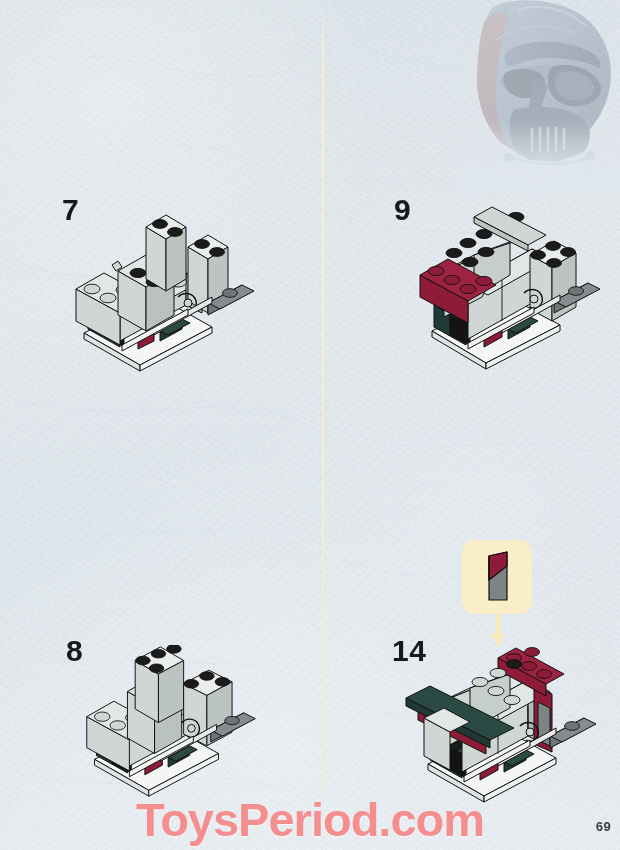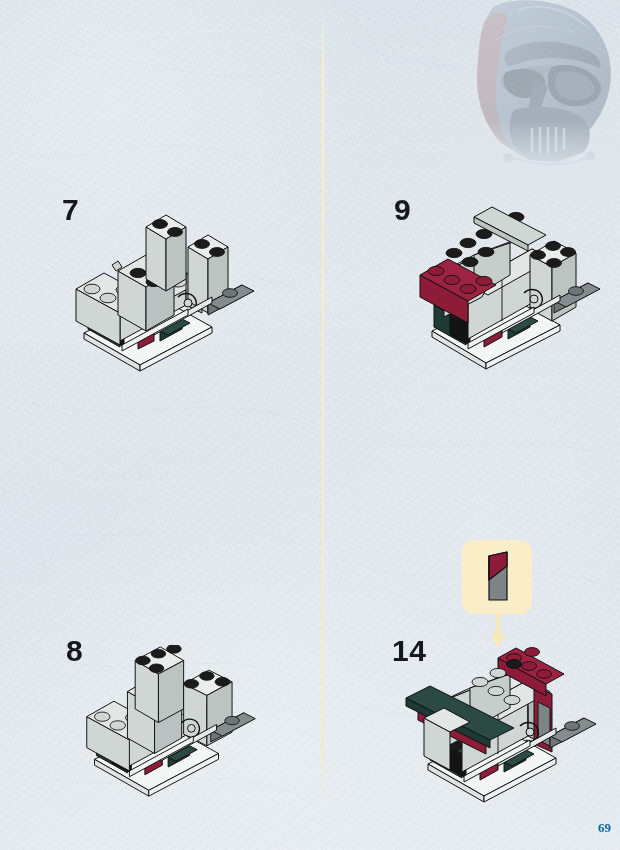--- a/index.html
+++ b/index.html
@@ -110,24 +110,24 @@
     color: #f58e8e;
     letter-spacing: -1px;
     text-shadow: 0 1px 2px rgba(255,255,255,.7);
     pointer-events: none;
     white-space: nowrap;
   }
   .page-number {
     position: absolute;
     right: 9px;
     top: 820px;
-    font-family: Liberation Serif, serif;
+    font-family: Liberation Mono, monospace;
     font-size: 13px;
     font-weight: 600;
-    color: #0369a1;
+    color: #404040;
   }
 </style>
 </head>
 <body>
 
 <div id="page">
 
   <div class="bg-base"></div>
   <div class="bg-grain"></div>
 
@@ -514,15 +514,16 @@
 
     <rect x="7" y="2" width="70" height="74" rx="12" ry="12" fill="#faeec9"></rect>
 
     <g stroke="#111" stroke-width="1.2" stroke-linejoin="round">
       <path d="M34 18 L34 62 L52 62 L52 14 Z" fill="#7d8486"></path>
       <path d="M34 18 L52 14 L52 28 L34 42 Z" fill="#8e1b37"></path>
       <path d="M34 42 L34 18" fill="none"></path>
     </g>
   </svg>
 
+  <div class="watermark">ToysPeriod.com</div>
   <div class="page-number">69</div>
 
 </div>
 
 </body></html>

